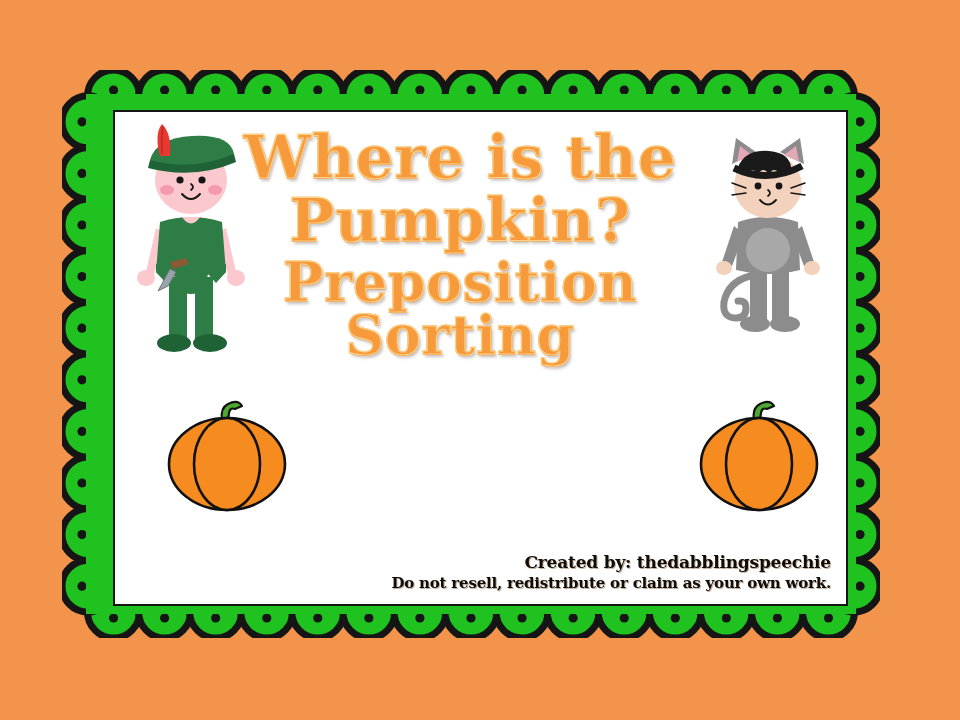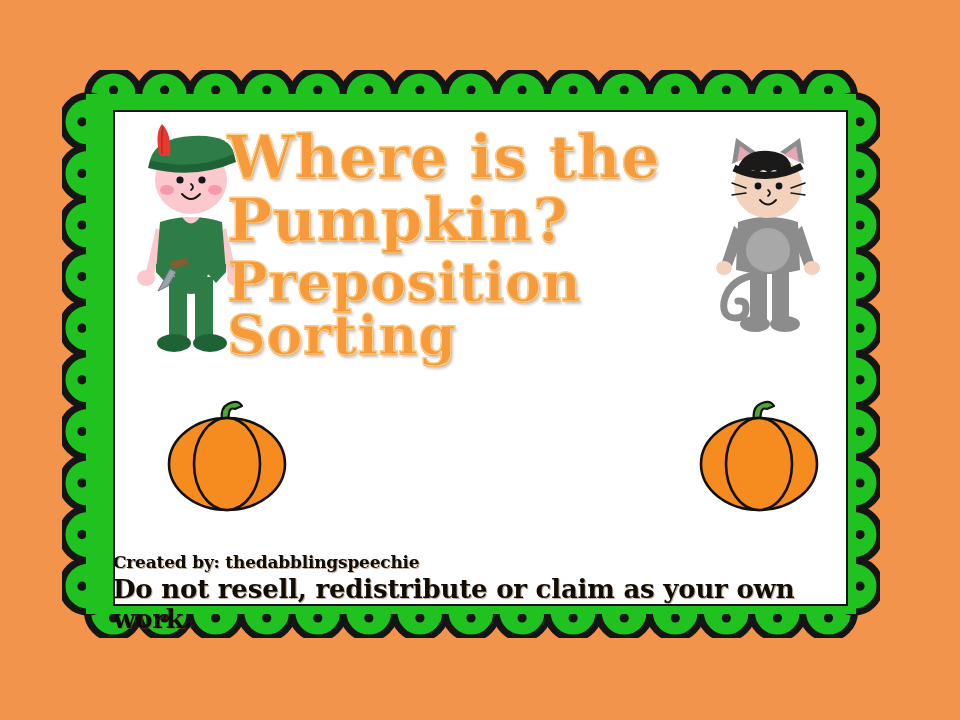--- a/index.html
+++ b/index.html
@@ -17,22 +17,22 @@
   }
   .scallop-svg{position:absolute;left:0;top:0;width:818px;height:568px;}
 
   .white-panel{
     position:absolute;left:113px;top:110px;width:735px;height:496px;
     background:#FFFFFF;border:2px solid #151515;box-sizing:border-box;
   }
 
   
   .title-block{
-    position:absolute;left:227px;top:128px;width:520px;
-    text-align:left;
+    position:absolute;left:200px;top:128px;width:520px;
+    text-align:center;
     z-index:6;
   }
   .title-line{
     font-family:"DejaVu Serif",serif;
     font-weight:bold;
     color:#F79A3C;
     letter-spacing:0.5px;
     line-height:0.98;
     -webkit-text-stroke:1.2px #FAD38A;
     text-shadow:
@@ -45,31 +45,31 @@
   }
   .t1{font-size:60px;}
   .t2{font-size:60px;margin-top:4px;}
   .t3{font-size:54px;margin-top:6px;}
   .t4{font-size:54px;}
   .t5{font-size:54px;margin-top:4px;}
 
   
   .credits{
     position:absolute;left:113px;top:552px;width:718px;
-    text-align:left;z-index:6;
+    text-align:right;z-index:6;
   }
   .credit-line{
     font-family:"DejaVu Serif",serif;
     font-weight:bold;
     color:#120C06;
     text-shadow:1px 1px 0 rgba(120,80,40,0.45);
     letter-spacing:-0.2px;
   }
   .c1{font-size:17px;}
-  .c2{font-size:26px;margin-top:2px;}
+  .c2{font-size:15px;margin-top:2px;}
 
   
   .art{position:absolute;z-index:5;}
   .peter{left:126px;top:122px;width:130px;height:240px;}
   .catkid{left:706px;top:134px;width:126px;height:200px;}
   .pumpkin-l{left:160px;top:390px;width:134px;height:126px;}
   .pumpkin-r{left:692px;top:390px;width:134px;height:126px;}
 </style>
 </head>
 <body>

